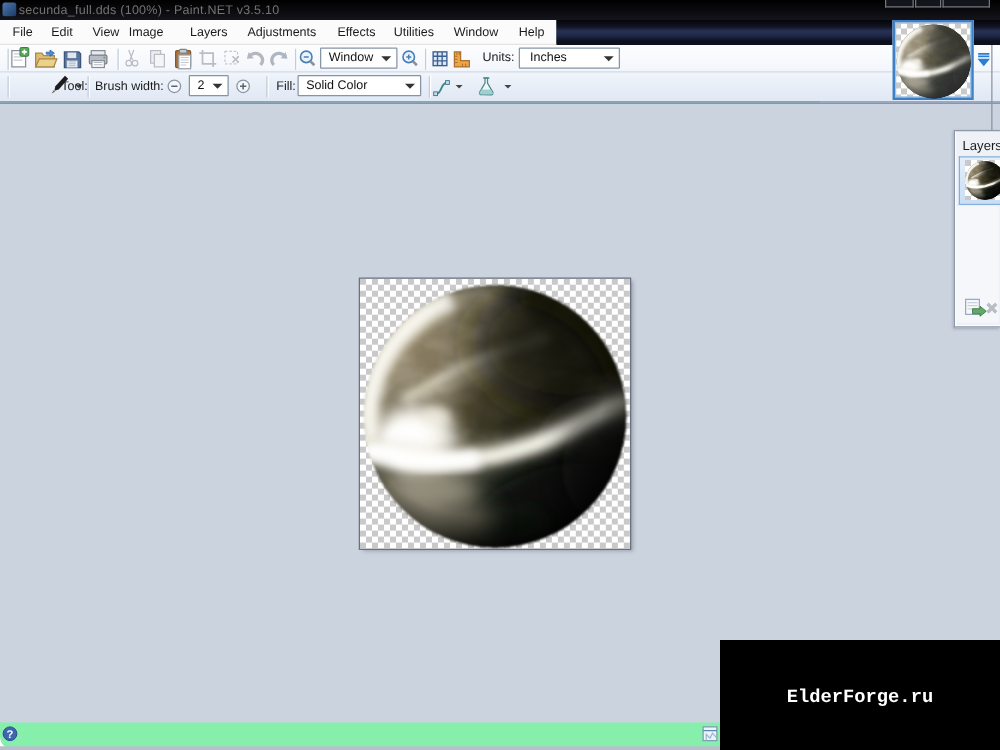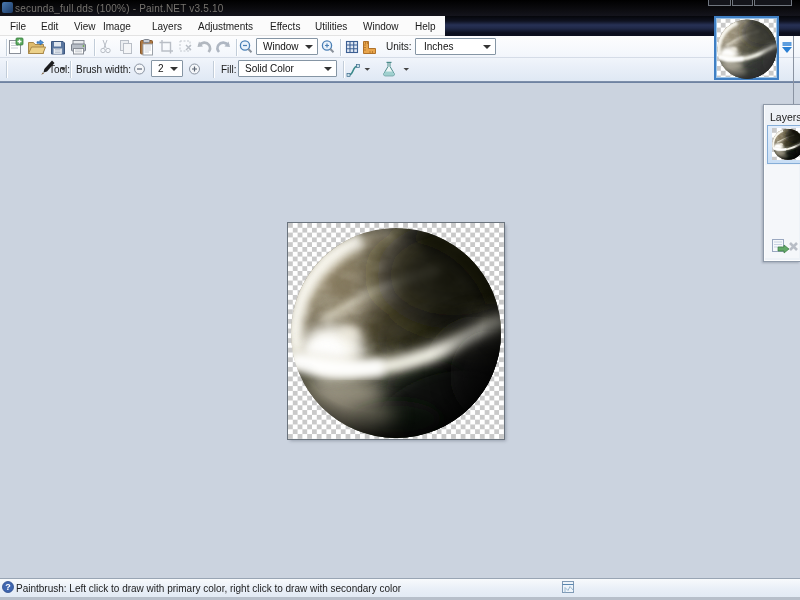--- a/index.html
+++ b/index.html
@@ -331,23 +331,20 @@
       <use href="#planet"></use>
     </svg>
 
   <svg class="abs" style="left:763px;top:236px;" width="37" height="24" viewBox="0 0 37 24">
     <rect x="9.5" y="3.5" width="11" height="12" fill="#f6f8fb" stroke="#9aa8c0"></rect>
     <path d="M 11 6 h 8 M 11 8.5 h 8 M 11 11 h 8" stroke="#c8d2e2" stroke-width="1"></path>
     <path d="M 15 11 h 6 l 0 -2 l 5 4 l -5 4 l 0 -2 h -6 z" fill="#63a868" stroke="#3a7d40" stroke-width="0.7"></path>
     <path d="M 27 7 l 7 7 M 34 7 l -7 7" stroke="#b8bdc6" stroke-width="2.6"></path>
   </svg>
 
-  <div id="statusbar" class="abs">
-    <span class="txt">Paintbrush: Left click to draw with primary color, right click to draw with secondary color</span>
-  </div>
   <svg class="abs" style="left:0;top:578px;" width="600" height="19" viewBox="0 0 600 19">
     <circle cx="8" cy="9" r="5.5" fill="#3f66b0" stroke="#2a4a8a" stroke-width="0.8"></circle>
     <text x="8" y="12.2" text-anchor="middle" font-size="9" font-weight="bold" fill="#fff" font-family="Liberation Sans">?</text>
     <g stroke="#7f9ab5" fill="#eef4fa" stroke-width="1">
       <rect x="562.5" y="3.5" width="11" height="11"></rect>
       <path d="M 565 14.5 v -5 l 3 3 l 2 -4 l 3.5 4" fill="none" stroke="#9ab8d0"></path>
       <path d="M 562.5 6.5 h 11" stroke="#5a87b0"></path>
     </g>
   </svg>
   <div id="botedge" class="abs"></div>
@@ -355,14 +352,17 @@
   <div id="mdithumb" class="abs checker"></div>
   <svg class="abs" style="left:716px;top:18px;" width="62" height="61" viewBox="0 0 216 216">
       <use href="#planet"></use>
       <rect x="0" y="0" width="216" height="216" fill="#fff" opacity="0.16" clip-path="url(#pclip)"></rect>
     </svg>
   <svg class="abs" style="left:781px;top:42px;" width="12" height="12" viewBox="0 0 12 12">
     <path d="M 1.5 1 h 9 M 1.5 3 h 9" stroke="#2a7fd4" stroke-width="1.4"></path>
     <path d="M 1 5 h 10 l -5 6 z" fill="#2a7fd4"></path>
   </svg>
 
+  <div id="wm" class="abs">
+      <span>ElderForge.ru</span>
+    </div>
 
 </div>
 
 </body></html>

